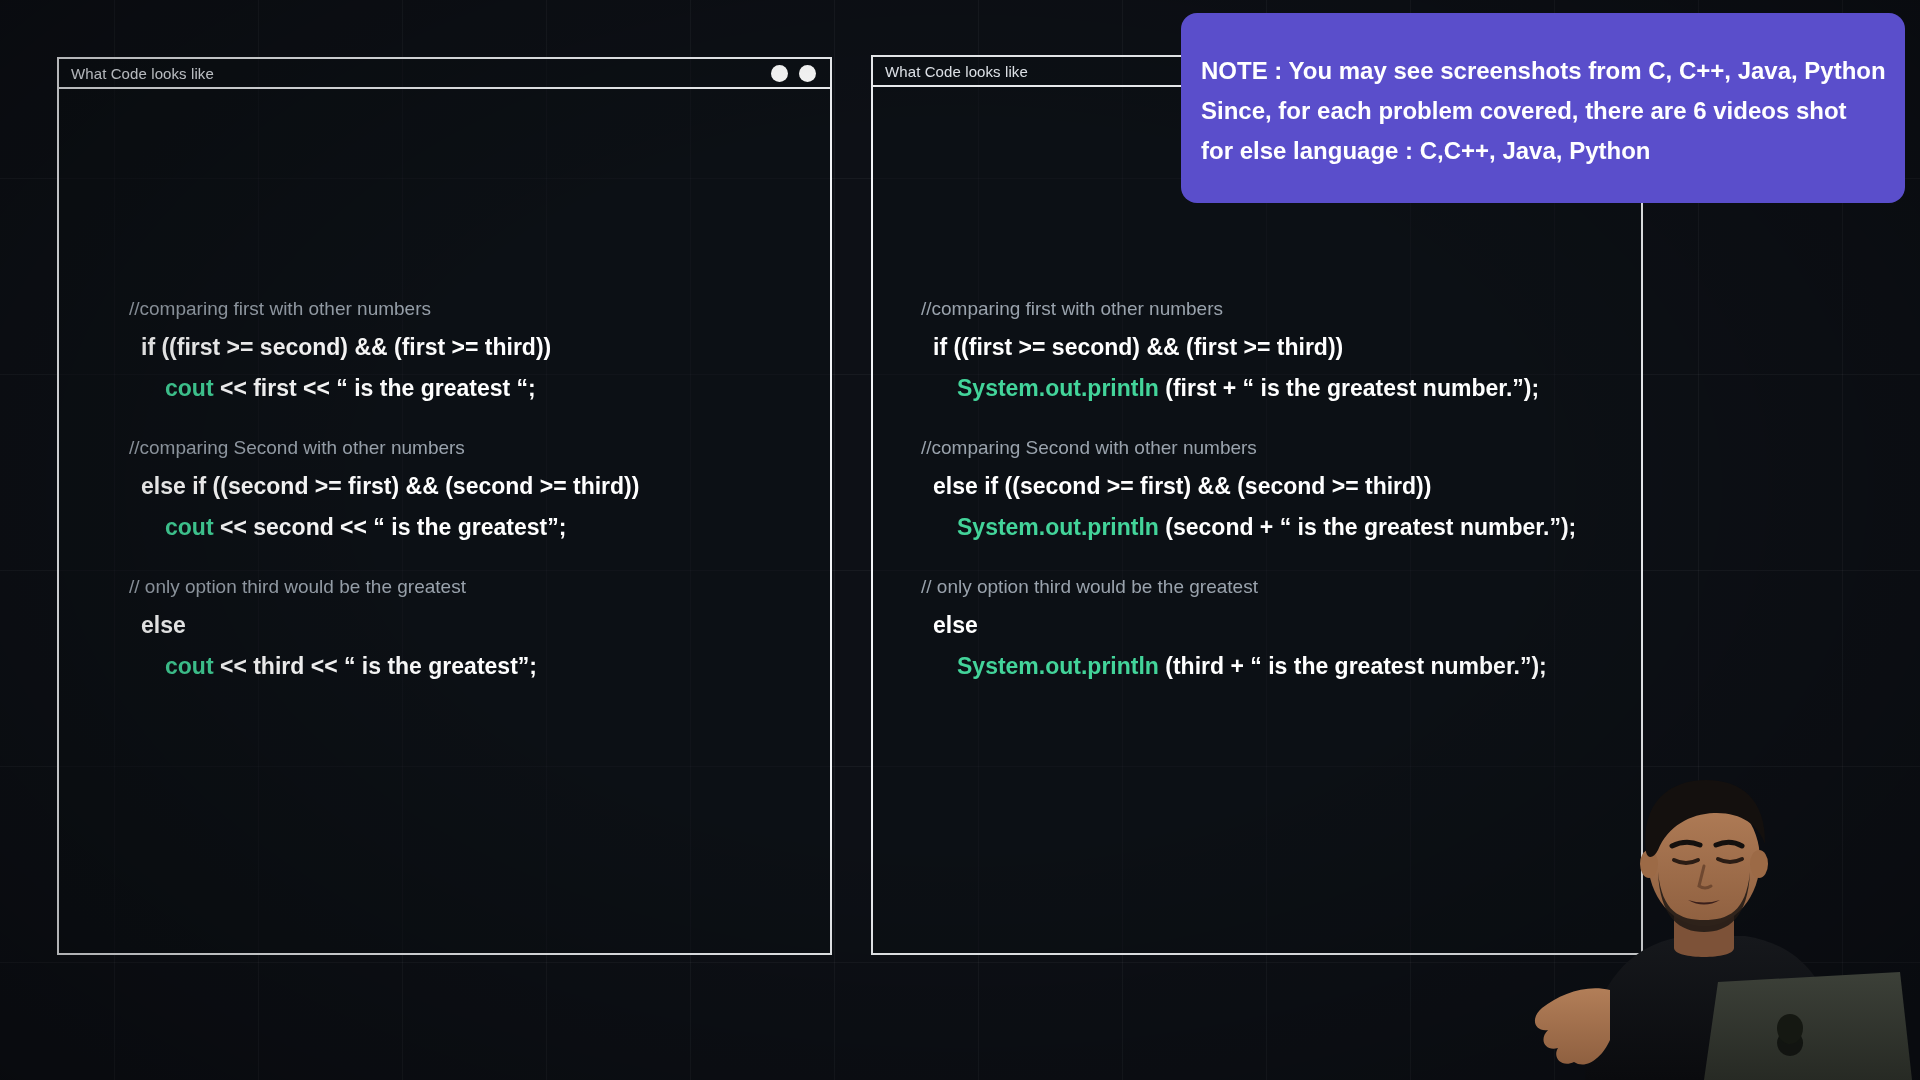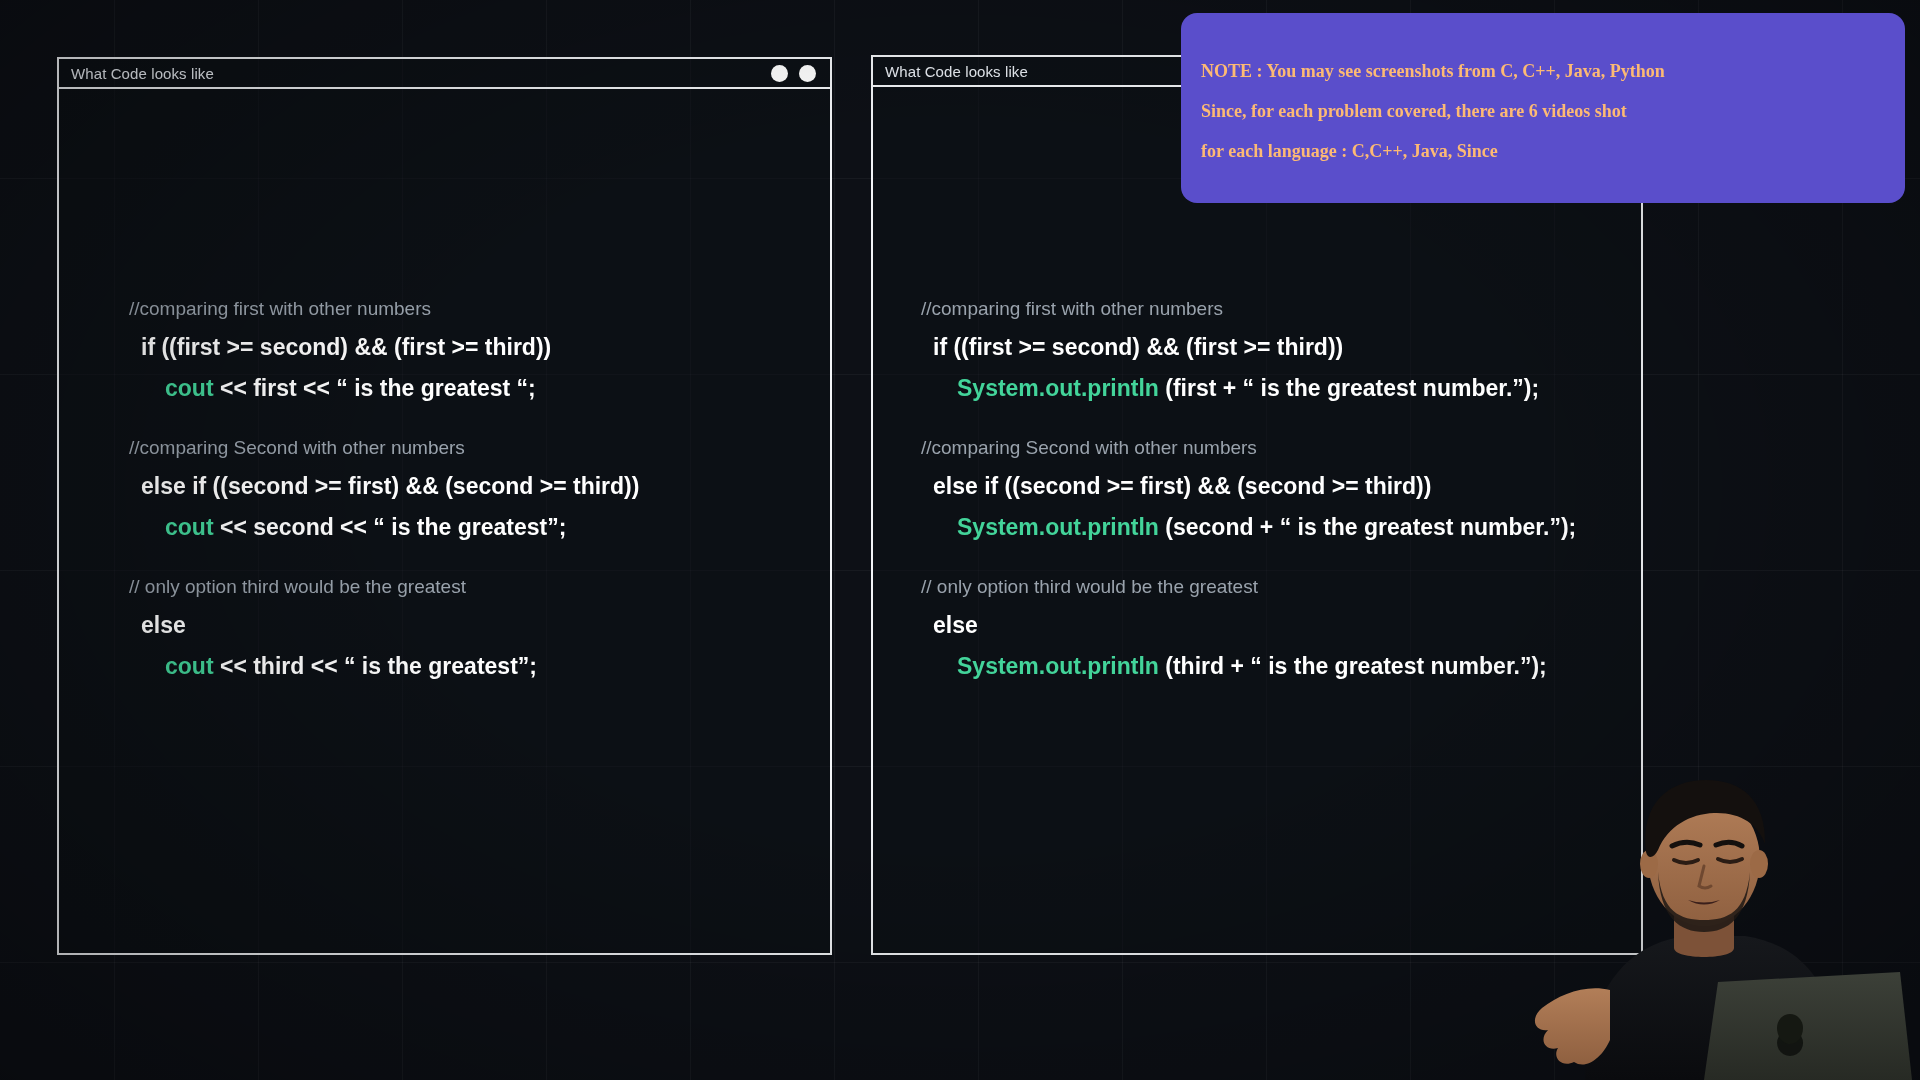--- a/index.html
+++ b/index.html
@@ -128,26 +128,25 @@
     top: 13px;
     width: 724px;
     height: 190px;
     background: #5a4ecb;
     border-radius: 16px;
     box-sizing: border-box;
     padding: 38px 30px 30px 20px;
     z-index: 30;
   }
   .note-line {
-    color: #fdba74;
-    font-size: 18px;
+    color: #ffffff;
+    font-size: 24px;
     font-weight: 700;
     line-height: 40px;
     white-space: nowrap;
-    font-family: Liberation Serif, serif;
   }
 
   
   #presenter {
     position: absolute;
     right: 0;
     bottom: 0;
     width: 430px;
     height: 340px;
     z-index: 20;
@@ -217,21 +216,21 @@
           <div class="code-line stmt indent2"><span class="kw-green">System.out.println</span><span> (third + “ is the greatest number.”);</span></div>
         </div>
 
       </div>
     </div>
   </div>
 
   <div id="note-callout">
     <div class="note-line">NOTE : You may see screenshots from C, C++, Java, Python</div>
     <div class="note-line">Since, for each problem covered, there are 6 videos shot</div>
-    <div class="note-line">for each language : C,C++, Java, Since</div>
+    <div class="note-line">for else language : C,C++, Java, Python</div>
   </div>
 
   <svg id="presenter" viewBox="0 0 430 340" xmlns="http://www.w3.org/2000/svg">
     <defs>
       <linearGradient id="skin" x1="0" y1="0" x2="0" y2="1">
         <stop offset="0%" stop-color="#b27e58"></stop>
         <stop offset="100%" stop-color="#8f6040"></stop>
       </linearGradient>
       <linearGradient id="shirt" x1="0" y1="0" x2="0" y2="1">
         <stop offset="0%" stop-color="#16181c"></stop>

